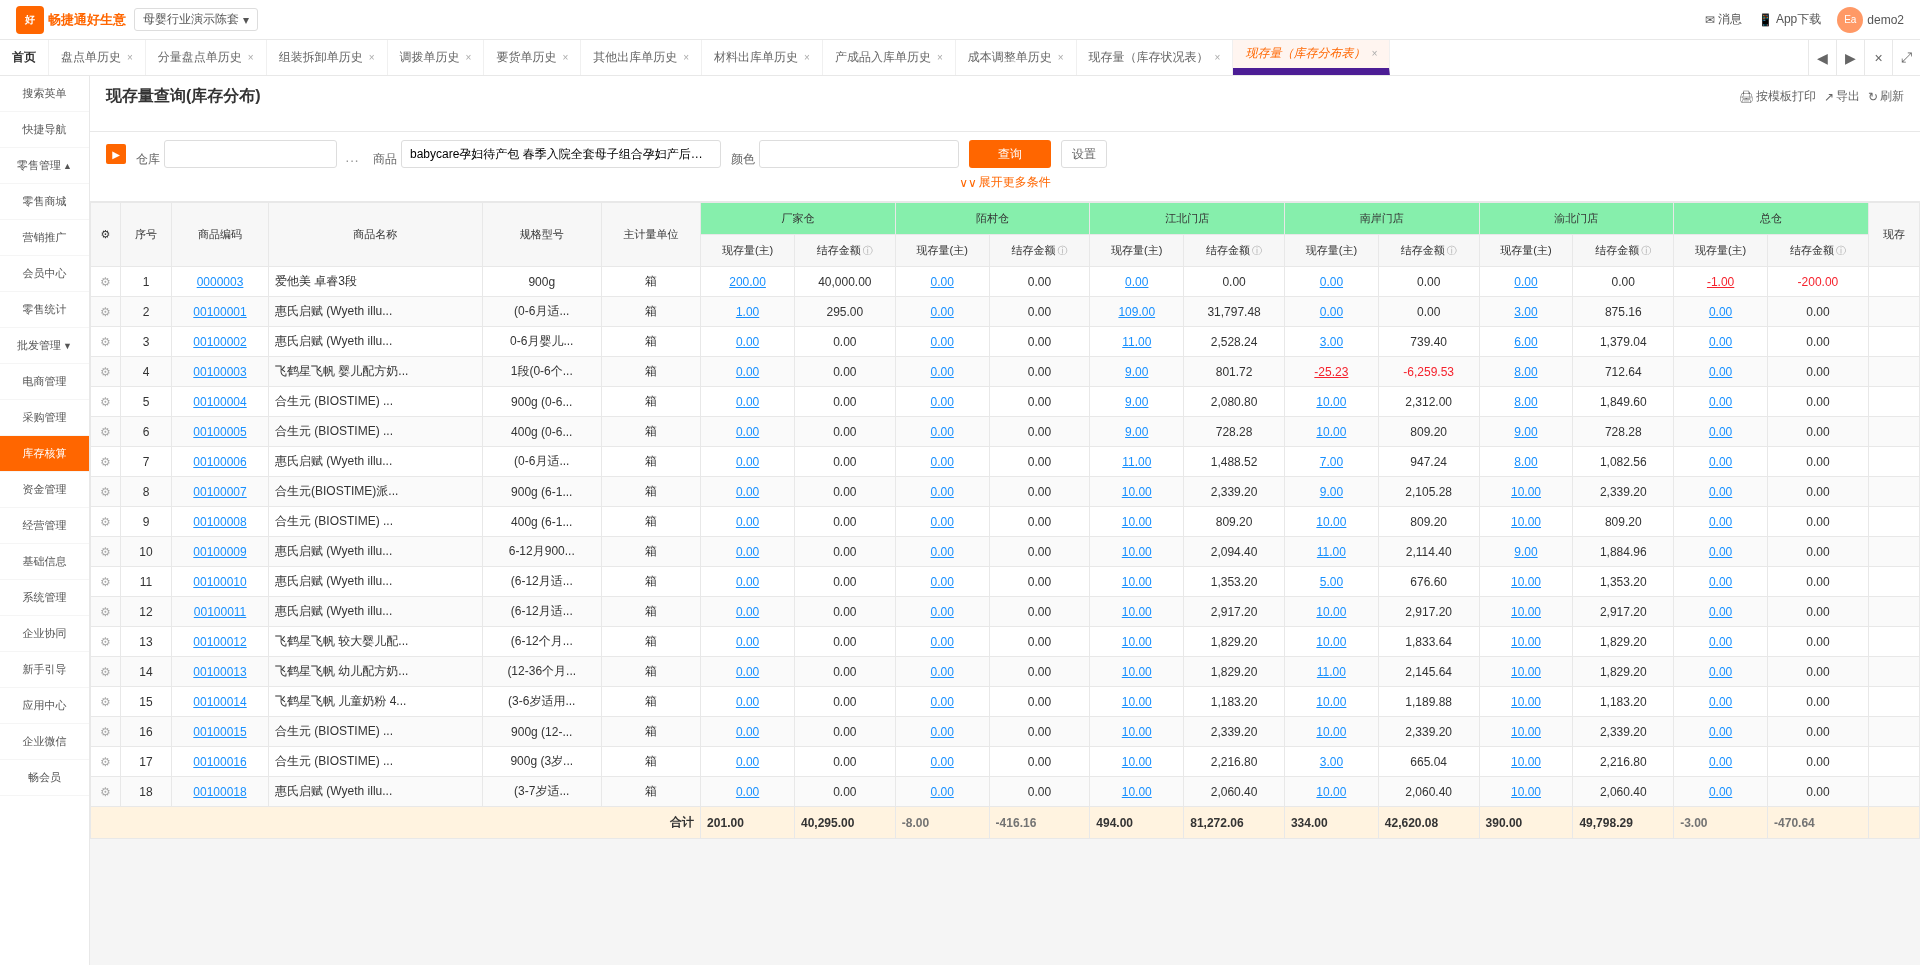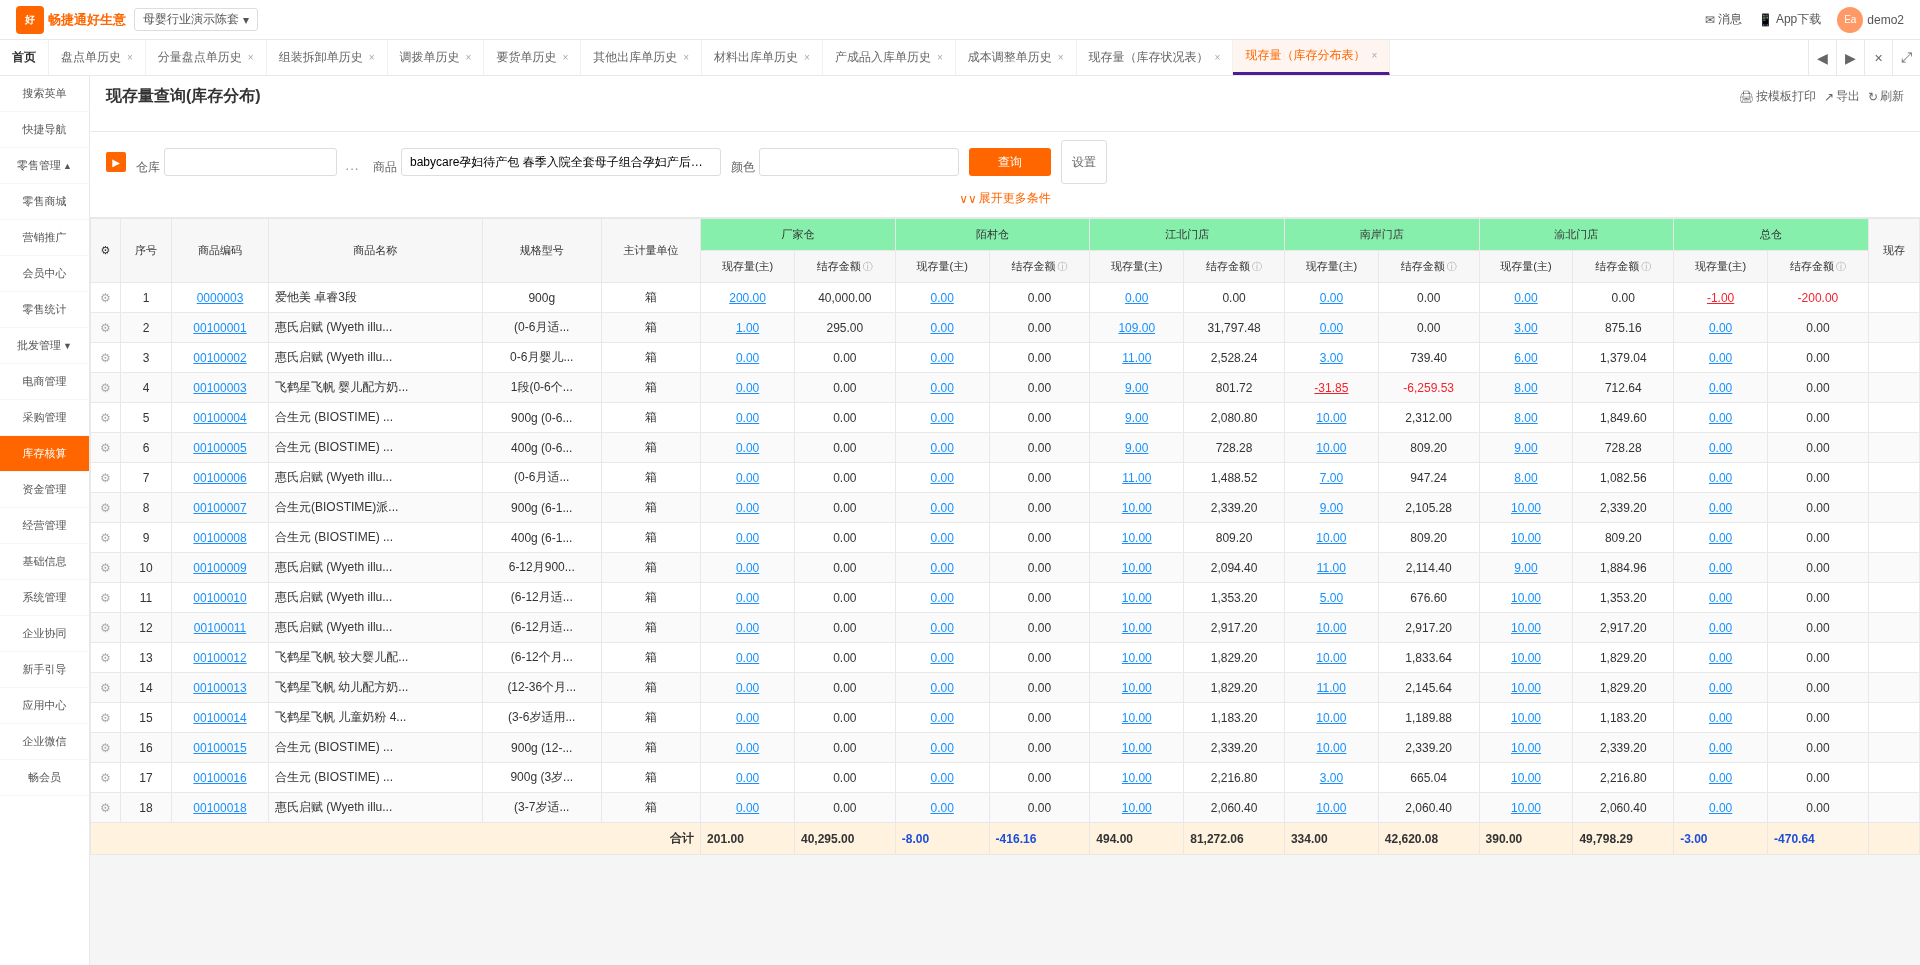--- a/index.html
+++ b/index.html
@@ -12,21 +12,21 @@
     .logo-icon { width: 28px; height: 28px; background: #ff6600; border-radius: 4px; display: flex; align-items: center; justify-content: center; color: #fff; font-size: 10px; }
     .store-selector { display: flex; align-items: center; gap: 4px; font-size: 12px; color: #555; cursor: pointer; border: 1px solid #ddd; padding: 2px 8px; border-radius: 3px; }
     .top-bar-right { display: flex; align-items: center; gap: 16px; font-size: 12px; color: #555; }
     .top-bar-right span { cursor: pointer; display: flex; align-items: center; gap: 3px; }
     .avatar { width: 26px; height: 26px; border-radius: 50%; background: #ff9966; display: flex; align-items: center; justify-content: center; color: #fff; font-size: 10px; }
 
     
     .nav-tabs { background: #fff; height: 36px; display: flex; align-items: center; border-bottom: 1px solid #e8e8e8; overflow: hidden; }
     .nav-tab { padding: 0 12px; height: 36px; display: flex; align-items: center; font-size: 12px; color: #666; cursor: pointer; white-space: nowrap; border-right: 1px solid #f0f0f0; position: relative; }
     .nav-tab.home { background: #fff; color: #333; font-weight: bold; }
-    .nav-tab.active { background: #fff5f0; color: #ff6600; border-bottom: 4px solid #4c1d95; }
+    .nav-tab.active { background: #fff5f0; color: #ff6600; border-bottom: 8px solid #4c1d95; font-style: italic; }
     .nav-tab .close-x { margin-left: 6px; color: #aaa; font-size: 10px; }
     .nav-arrows { display: flex; align-items: center; margin-left: auto; }
     .nav-arrow-btn { width: 28px; height: 36px; display: flex; align-items: center; justify-content: center; cursor: pointer; color: #666; border-left: 1px solid #e8e8e8; font-size: 14px; }
 
     
     .main-layout { display: flex; height: calc(965px - 76px); }
 
     
     .sidebar { width: 90px; background: #fff; border-right: 1px solid #e8e8e8; display: flex; flex-direction: column; overflow-y: auto; }
     .sidebar-item { padding: 10px 6px; text-align: center; cursor: pointer; font-size: 11px; color: #555; border-bottom: 1px solid #f5f5f5; }
@@ -48,36 +48,36 @@
     .filter-row { display: flex; align-items: center; gap: 10px; flex-wrap: wrap; margin-bottom: 4px; }
     .filter-item { display: flex; align-items: flex-end; gap: 4px; }
     .filter-label { font-size: 12px; color: #666; white-space: nowrap; }
     .filter-input { height: 28px; border: 1px solid #ddd; border-radius: 3px; padding: 0 8px; font-size: 12px; min-width: 80px; outline: none; }
     .filter-input-long { min-width: 320px; max-width: 420px; overflow: hidden; text-overflow: ellipsis; white-space: nowrap; }
     .filter-input-color { min-width: 200px; }
     .expand-btn { color: #ff6600; cursor: pointer; font-size: 12px; display: flex; align-items: center; gap: 2px; }
     .orange-arrow { display: inline-flex; width: 20px; height: 20px; background: #ff6600; color: #fff; border-radius: 2px; align-items: center; justify-content: center; font-size: 10px; cursor: pointer; }
     .dots-btn { color: #999; cursor: pointer; font-size: 14px; padding: 0 4px; }
     .search-btn { background: #ff6600; color: #fff; border: none; border-radius: 3px; padding: 5px 29px; cursor: pointer; font-size: 12px; height: 28px; }
-    .setting-btn { background: #fff; color: #666; border: 1px solid #ddd; border-radius: 3px; padding: 5px 10px; cursor: pointer; font-size: 12px; height: 44px; }
+    .setting-btn { background: #fff; color: #666; border: 1px solid #ddd; border-radius: 3px; padding: 5px 10px; cursor: pointer; font-size: 12px; height: 28px; }
 
     
     .table-area { flex: 1; overflow: auto; padding: 0; background: #f5f5f5; }
     .data-table { width: 100%; border-collapse: collapse; background: #fff; font-size: 12px; }
     .data-table thead tr { background: #f7f7f7; }
     .data-table thead th { padding: 8px 6px; text-align: center; border: 1px solid #e8e8e8; font-weight: 500; white-space: nowrap; color: #333; font-size: 11px; }
     .data-table thead th.group-header { background: #86efac; }
     .data-table tbody tr:nth-child(even) { background: #fafafa; }
     .data-table tbody td { padding: 6px 6px; text-align: center; border: 1px solid #e8e8e8; white-space: nowrap; color: #333; }
     .data-table tbody td.text-left { text-align: left; }
     .data-table tbody td.num-link { color: #1890ff; text-decoration: underline; cursor: pointer; }
     .data-table tbody td.negative { color: #f5222d; }
     .data-table tfoot tr { background: #fff3e0; font-weight: bold; }
     .data-table tfoot td { padding: 7px 6px; border: 1px solid #e8e8e8; color: #333; }
-    .data-table tfoot td.negative { color: #1d4ed8; }
+    .data-table tfoot td.negative { color: #737373; }
     .gear-col { width: 30px; }
     .row-num { color: #999; }
 
     .th-info { display: inline; color: #aaa; cursor: pointer; margin-left: 2px; font-size: 10px; }
 
     
     ::-webkit-scrollbar { width: 6px; height: 6px; }
     ::-webkit-scrollbar-thumb { background: #ccc; border-radius: 3px; }
   </style>
 </head>
@@ -308,21 +308,21 @@
     <td class="num-link">00100003</td>
     <td class="text-left">飞鹤星飞帆 婴儿配方奶...</td>
     <td>1段(0-6个...</td>
     <td>箱</td>
     <td class="num-link">0.00</td>
     <td>0.00</td>
     <td class="num-link">0.00</td>
     <td>0.00</td>
     <td class="num-link">9.00</td>
     <td>801.72</td>
-    <td class="num-link negative">-31.85</td>
+    <td class="num-link negative">-25.23</td>
     <td class="negative">-6,259.53</td>
     <td class="num-link">8.00</td>
     <td>712.64</td>
     <td class="num-link">0.00</td>
     <td class="">0.00</td>
     <td></td>
   </tr>
             <tr>
     <td style="cursor:pointer;color:#aaa;">⚙</td>
     <td class="row-num">5</td>

